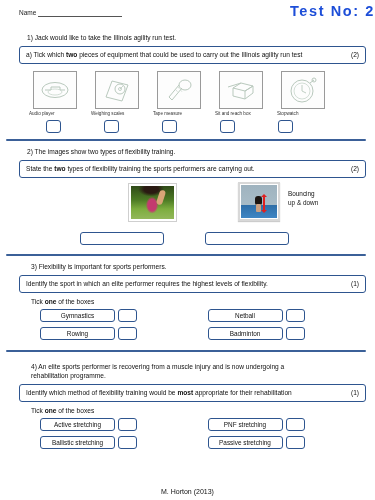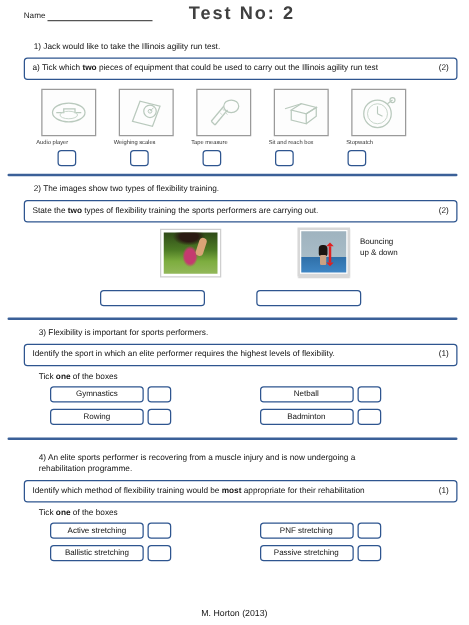--- a/index.html
+++ b/index.html
@@ -44,25 +44,25 @@
     display: inline-block;
     width: 84px;
     border-bottom: 1px solid #555;
     height: 7px;
   }
   .test-title {
     position: absolute;
     left: 12px;
     right: 0;
     top: 3px;
-    text-align: center;
+    text-align: right;
     font-size: 14.5px;
     font-weight: bold;
     letter-spacing: 1.6px;
-    color: #404040;
+    color: #1d4ed8;
   }
 
   
   .qstem {
     font-size: 6.6px;
     line-height: 9px;
     color: #111;
     margin: 0 0 4px 0;
   }
   .indent1 { padding-left: 27px; }

